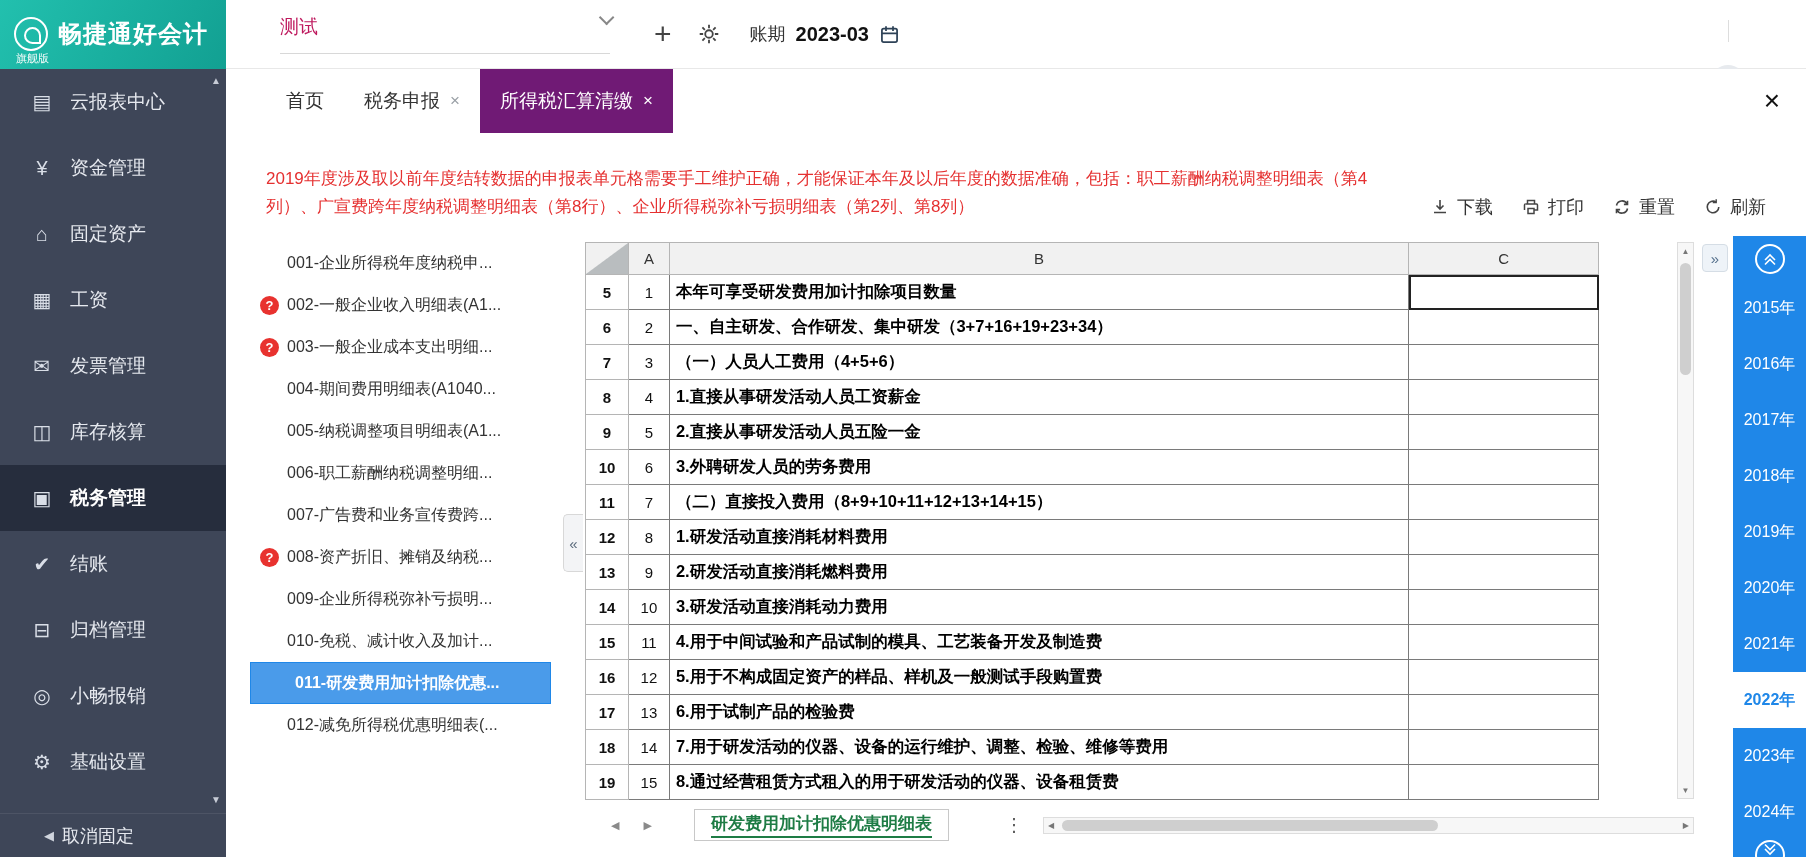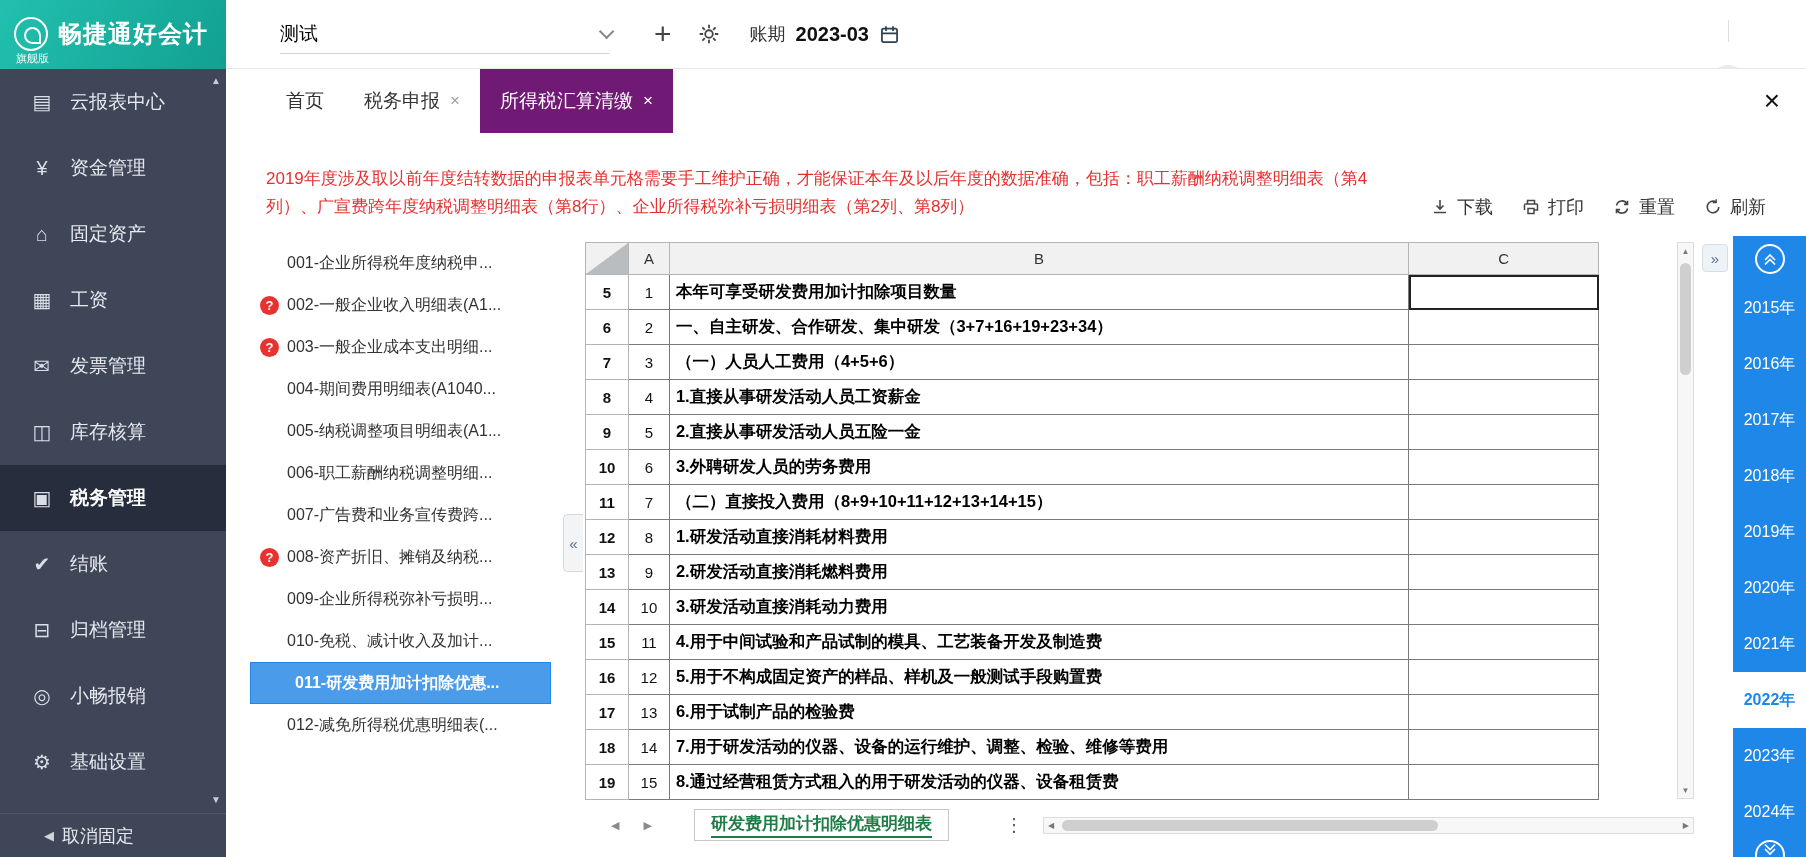--- a/index.html
+++ b/index.html
@@ -7,21 +7,21 @@
   body { font-family:"Liberation Sans","DejaVu Sans",sans-serif; background:#fff; color:#333; }
   .app { width:1806px; height:857px; display:flex; flex-direction:column; }
 
   
   .topbar { height:69px; display:flex; align-items:center; background:#fff; border-bottom:1px solid #e8e8e8; flex-shrink:0; }
   .logo { width:226px; height:69px; background:linear-gradient(120deg,#22c0ae,#12a092); color:#fff; display:flex; align-items:center; padding:0 14px; position:relative; flex-shrink:0; }
   .logo-icon { width:34px; height:34px; border:2.5px solid #fff; border-radius:50%; margin-right:10px; position:relative; flex-shrink:0; }
   .logo-icon::after { content:""; position:absolute; left:8px; top:8px; width:13px; height:13px; border:2.5px solid #fff; border-radius:50% 50% 0 50%; }
   .logo-title { font-size:24px; font-weight:bold; letter-spacing:1px; white-space:nowrap; }
   .logo-edition { position:absolute; left:16px; bottom:3px; font-size:11px; opacity:.95; }
-  .company-select { margin-left:54px; width:330px; height:40px; display:flex; align-items:center; justify-content:space-between; border-bottom:1px solid #d8d8d8; font-size:19px; color:#000000; cursor:pointer; }
+  .company-select { margin-left:54px; width:330px; height:40px; display:flex; justify-content:space-between; border-bottom:1px solid #d8d8d8; font-size:19px; color:#be185d; cursor:pointer; }
   .chev { width:11px; height:11px; border-right:2px solid #888; border-bottom:2px solid #888; transform:rotate(45deg) translateY(-3px); }
   .plus-btn { margin-left:44px; background:none; border:none; font-size:30px; color:#444; font-weight:300; cursor:pointer; line-height:1; }
   .icon-btn { margin-left:26px; cursor:pointer; display:flex; align-items:center; }
   .period { margin-left:30px; display:flex; align-items:center; gap:10px; }
   .period-label { font-size:18px; color:#333; }
   .period-val { font-size:20px; font-weight:bold; color:#111; }
   .topbar-right { margin-left:auto; padding-right:42px; display:flex; align-items:center; gap:23px;flex-direction:column; }
   .support-link { font-size:18px; color:#333; cursor:pointer; }
   .vdiv { width:1px; height:22px; background:#ddd; margin:0 16px; }
   .avatar { width:34px; height:34px; border-radius:50%; background:#e7eaee; display:flex; align-items:center; justify-content:center; overflow:hidden; cursor:pointer; }

